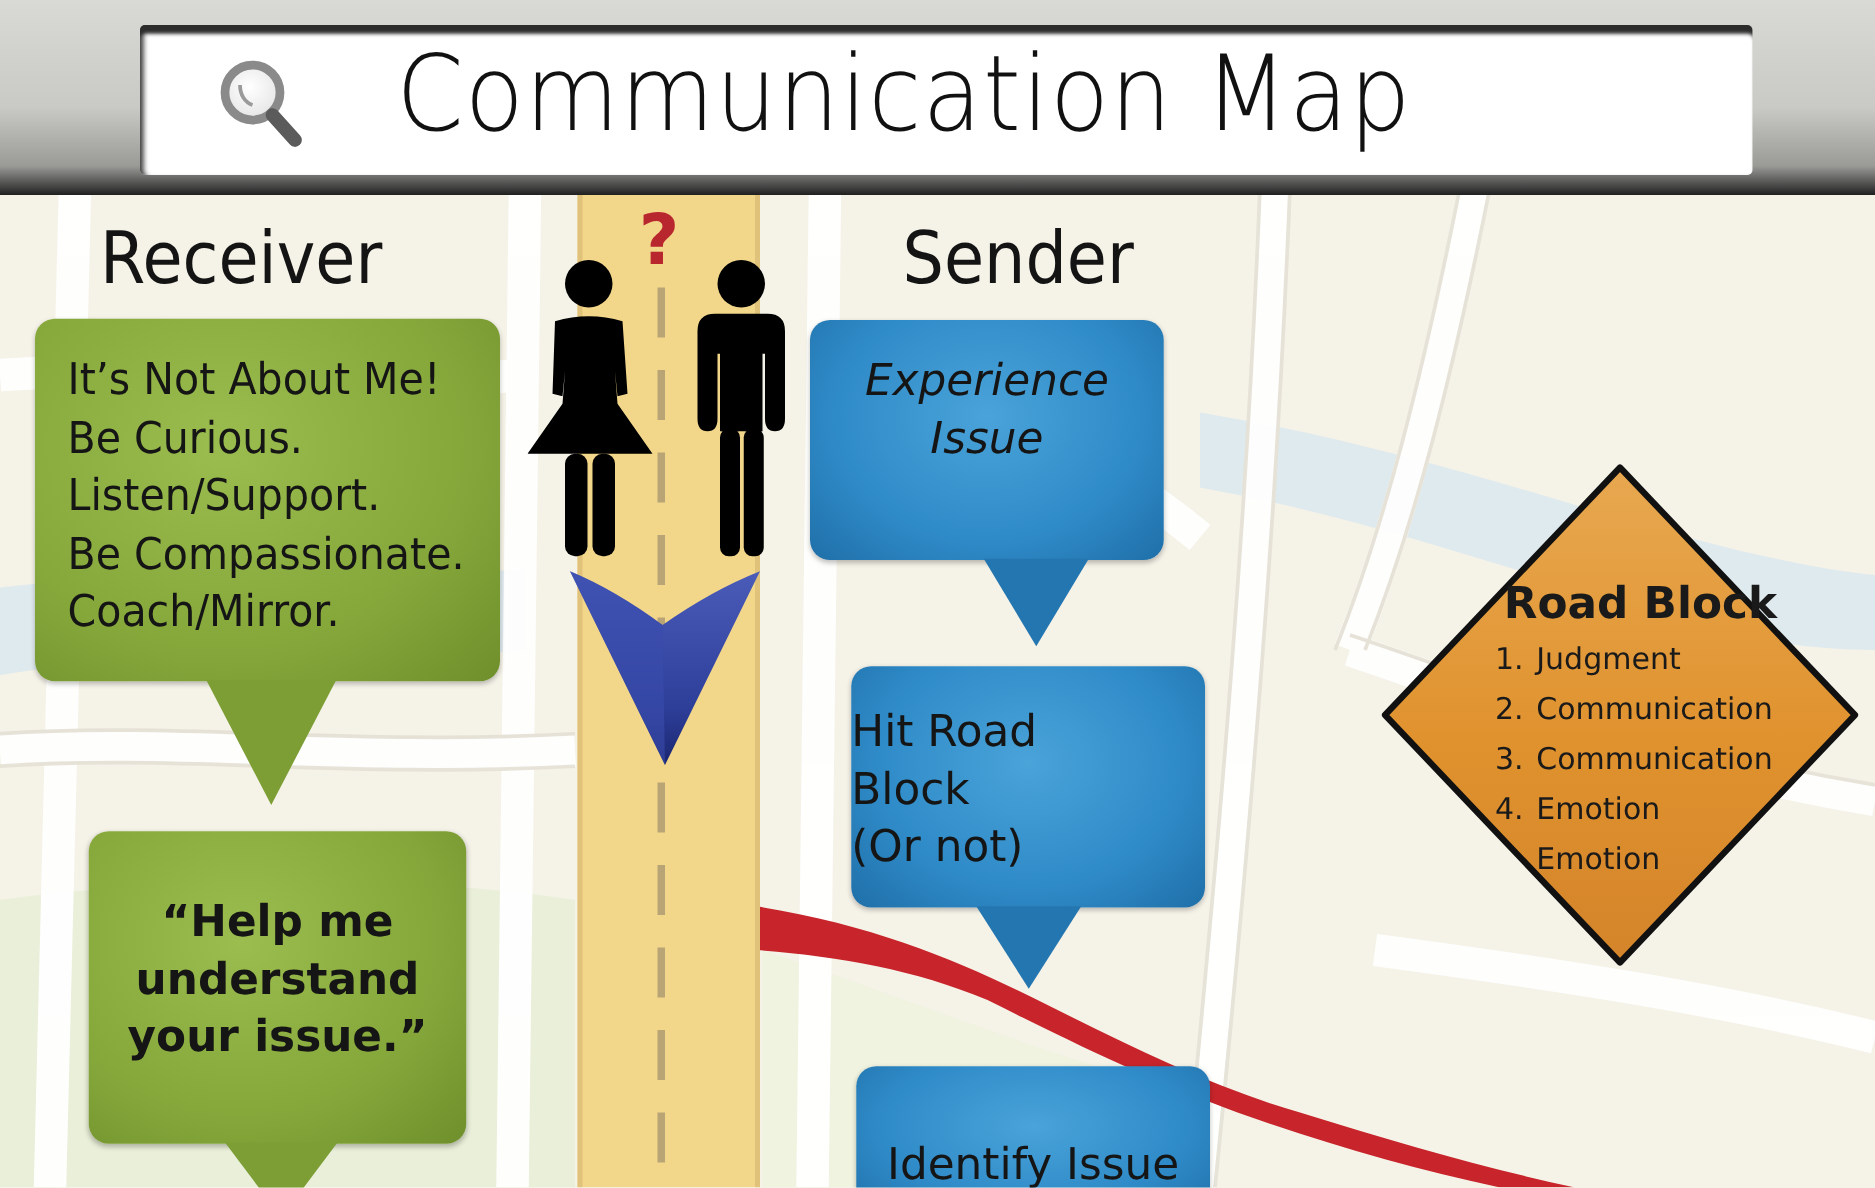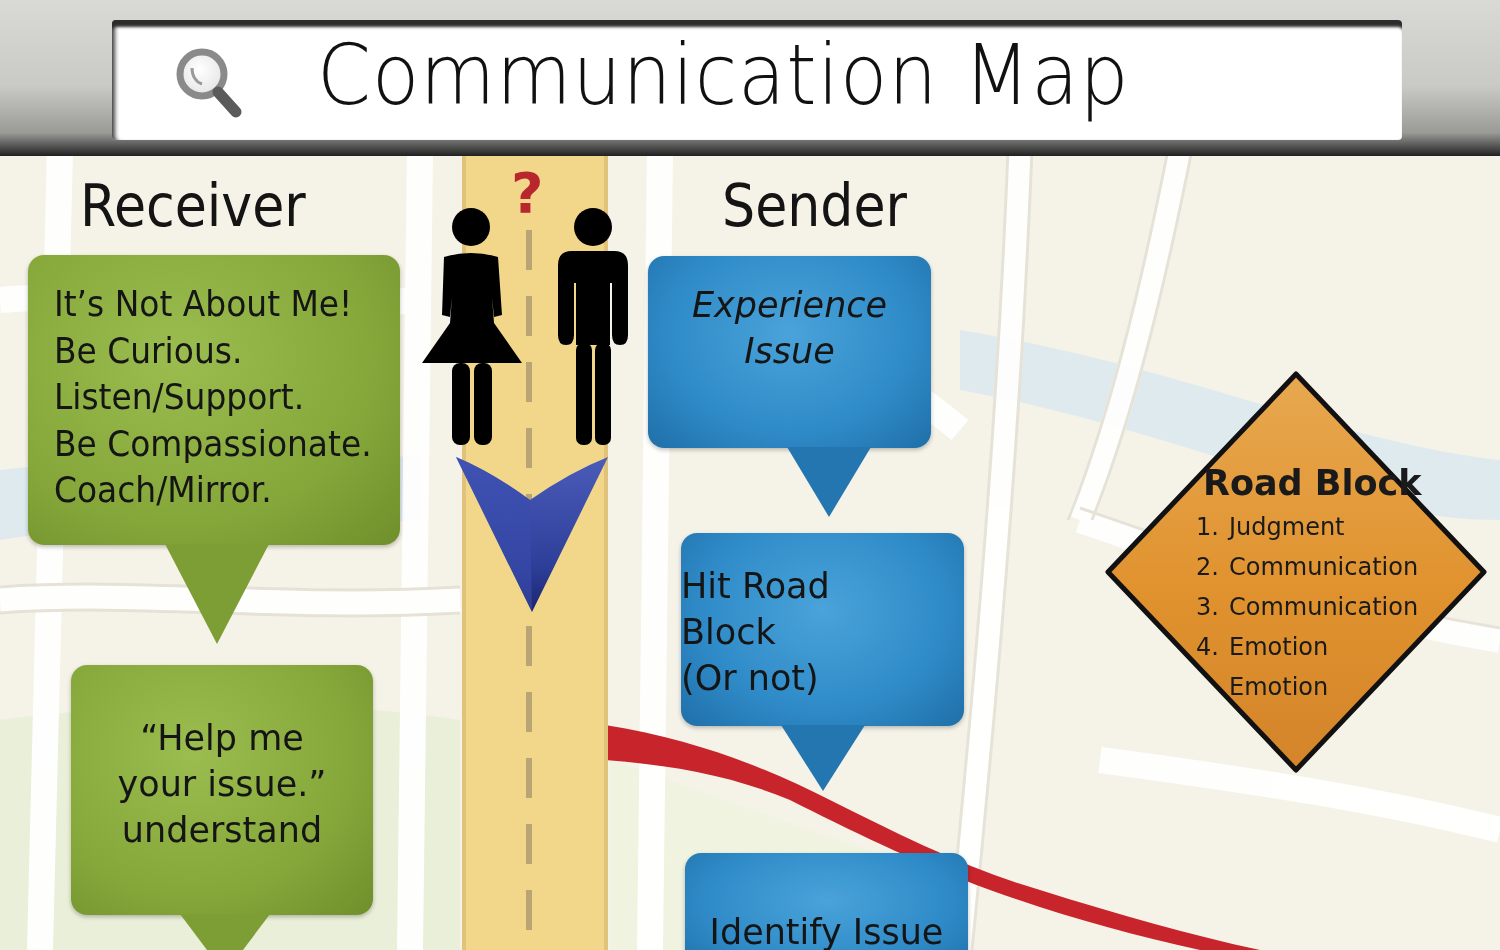--- a/index.html
+++ b/index.html
@@ -120,25 +120,25 @@
   <div style="position:absolute; left:26px; top:26px; font-size:35px; line-height:46.5px; transform:scaleX(0.94); transform-origin:left top;">
     <div>It’s Not About Me!</div>
     <div>Be Curious.</div>
     <div>Listen/Support.</div>
     <div>Be Compassionate.</div>
     <div>Coach/Mirror.</div>
   </div>
 </div>
 <div class="tail" style="left:165px; top:544px; border-left:52px solid transparent; border-right:52px solid transparent; border-top:100px solid #7c9e35;"></div>
 
-<div class="bubble green" style="left:71px; top:665px; width:302px; height:250px;">
+<div class="bubble green" style="left:71px; top:665px; width:302px; height:250px;font-weight:bold;">
   <div style="position:absolute; left:0; width:302px; top:50px; text-align:center; font-size:35px; line-height:46px;">
     <div>“Help me</div>
+    <div>understand</div>
     <div>your issue.”</div>
-    <div>understand</div>
   </div>
 </div>
 <div class="tail" style="left:180px; top:914px; border-left:45px solid transparent; border-right:45px solid transparent; border-top:60px solid #7c9e35;"></div>
 
 <div style="position:absolute; left:511px; top:160px; font-size:56px; font-weight:bold; color:#b8262e; font-family:'DejaVu Sans',sans-serif;">?</div>
 
 <svg style="position:absolute; left:422px; top:205px;" width="105" height="245" viewBox="0 0 105 245">
   <circle cx="49" cy="22" r="19" fill="#000"></circle>
   <path d="M22,52 Q49,44 76,52 L80,110 L72,112 L70,92 L72,118 L100,158 L0,158 L28,118 L30,92 L28,112 L20,110 Z" fill="#000"></path>
   <rect x="30" y="158" width="18" height="82" rx="8" fill="#000"></rect>

